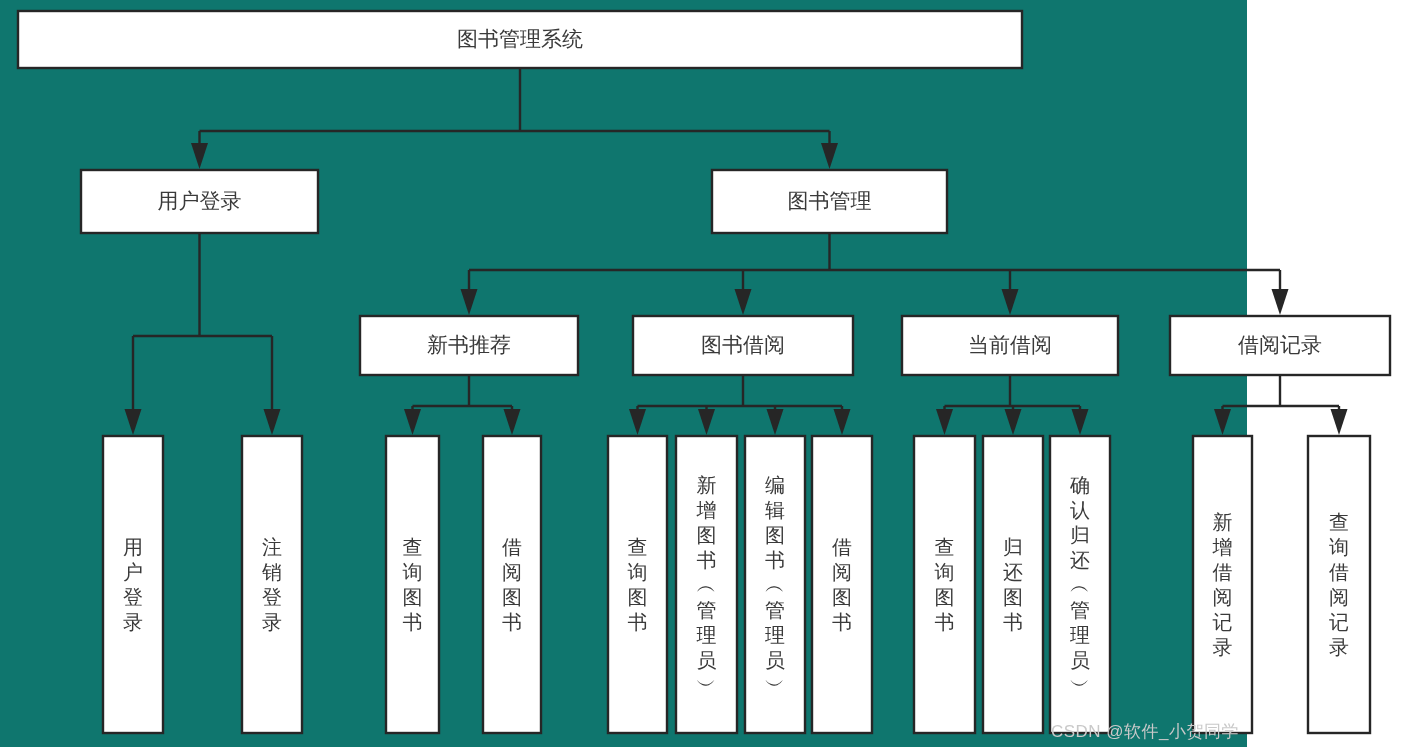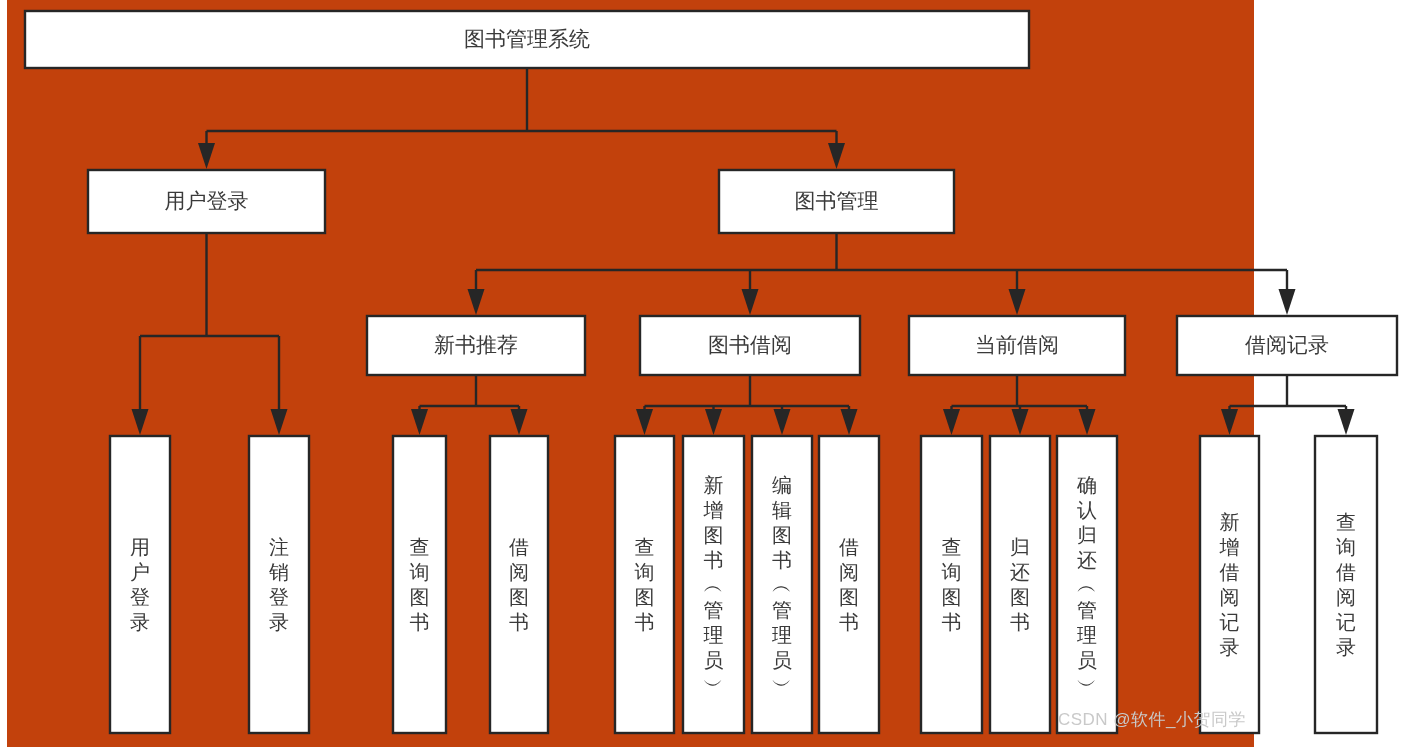--- a/index.html
+++ b/index.html
@@ -10,22 +10,21 @@
   body {
     width: 1405px;
     height: 747px;
     font-family: "Liberation Sans", "DejaVu Sans", sans-serif;
     overflow: hidden;
   }
   #diagram-root {
     position: relative;
     width: 1247px;
     height: 747px;
-    background: #c2410c;
-    margin-left: 7px;
+    background: #0f766e;
   }
   svg#flowchart {
     position: absolute;
     left: 0;
     top: 0;
     width: 1405px;
     height: 747px;
     display: block;
   }
   .node-box {
@@ -52,21 +51,21 @@
     fill: none;
     stroke-linecap: butt;
   }
   .arrow-head {
     fill: #262626;
     stroke: none;
   }
   .watermark {
     position: absolute;
     right: 8px;
-    bottom: 16px;
+    bottom: 4px;
     font-family: "Liberation Sans", "DejaVu Sans", sans-serif;
     font-size: 17px;
     color: #c9c9c9;
     letter-spacing: 0.5px;
     white-space: nowrap;
     user-select: none;
     text-align: right;
   }
 </style>
 </head>

